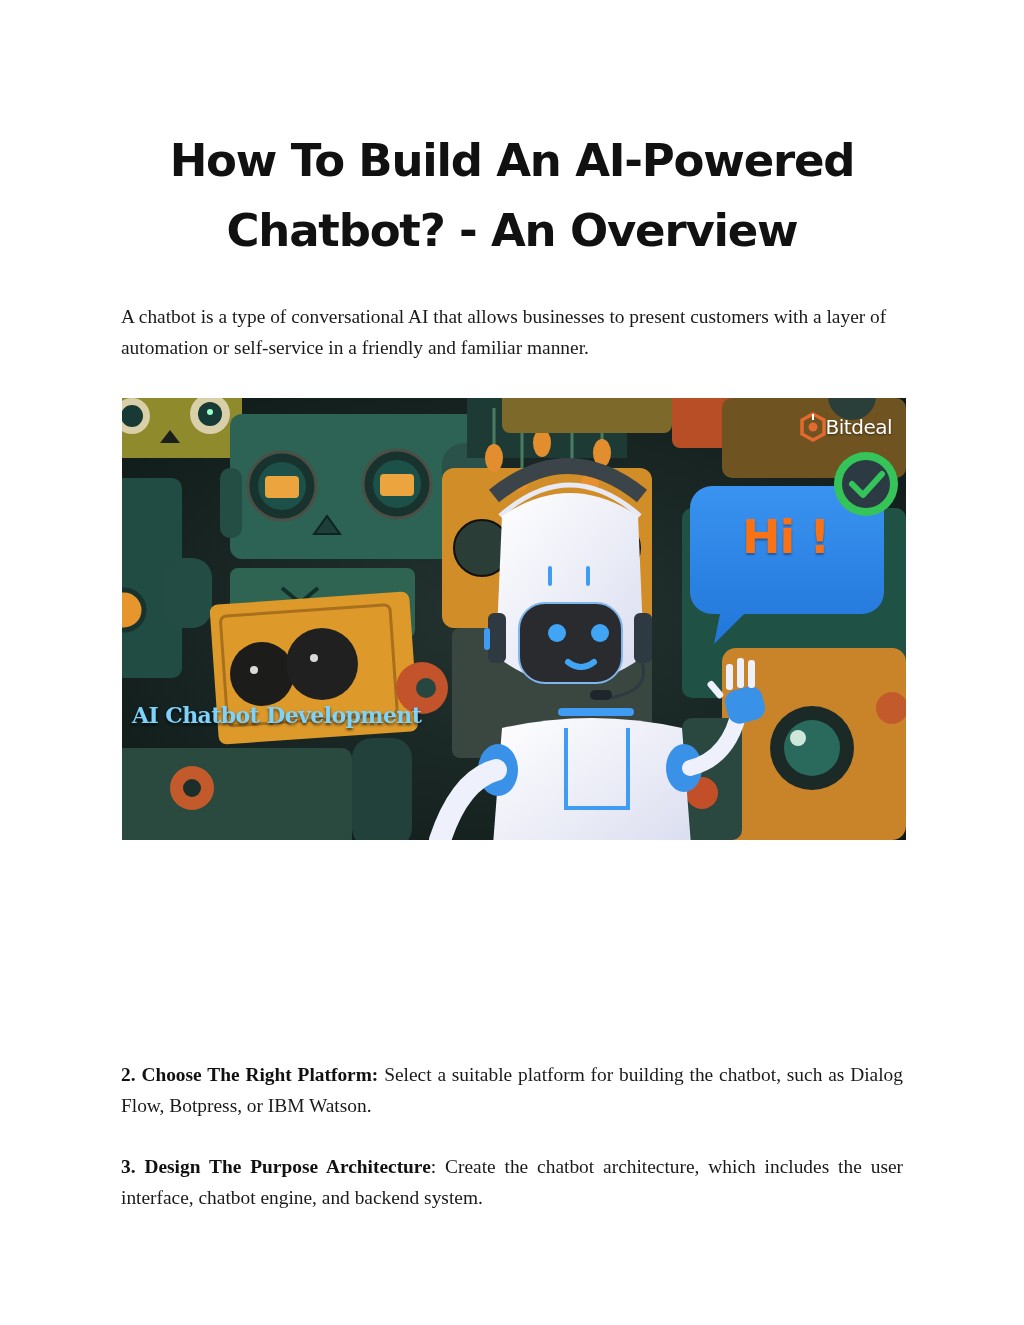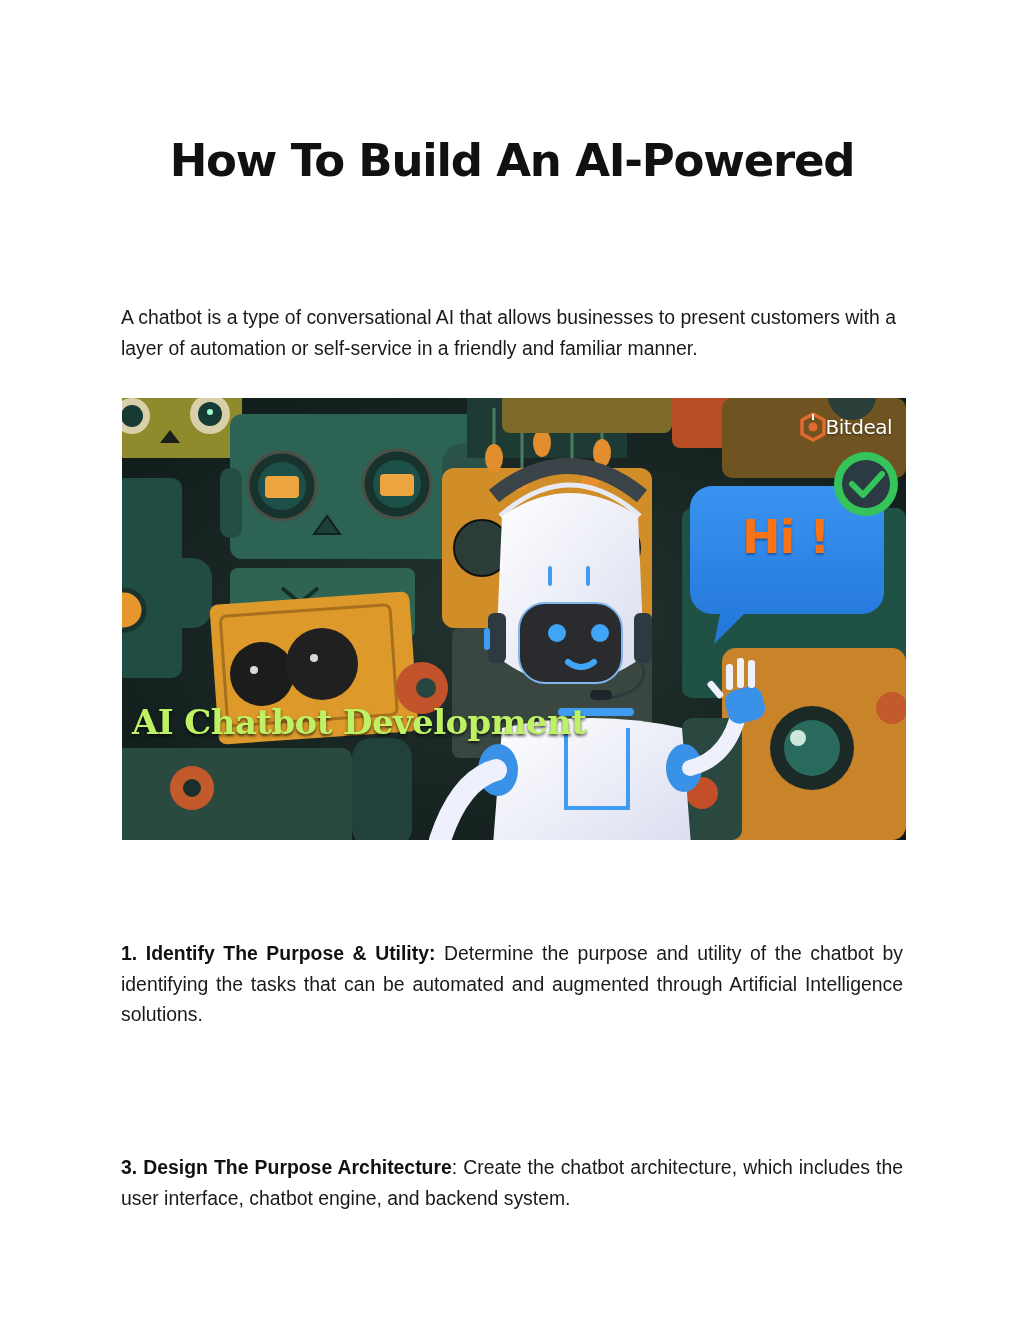--- a/index.html
+++ b/index.html
@@ -1,41 +1,42 @@
 <!DOCTYPE html>
 <html><head>
 <meta charset="utf-8">
 <style>
   html, body { margin: 0; padding: 0; background: #ffffff; }
   body { width: 1024px; height: 1325px; position: relative; overflow: hidden; font-family: "Liberation Sans", sans-serif; color: #111; }
   .page { position: absolute; left: 0; top: 8px; width: 1024px; height: 1325px; }
   .title { position: absolute; left: 120px; width: 784px; top: 118px; text-align: center; font-family: "DejaVu Sans", sans-serif; font-weight: bold; font-size: 45px; line-height: 70px; letter-spacing: -1.2px; color: #111; margin: 0; }
-  .para { position: absolute; left: 121px; width: 782px; font-size: 19.4px; line-height: 30.5px; color: #1a1a1a; margin: 0; }
+  .para { position: absolute; left: 121px; width: 782px; font-size: 19.4px; line-height: 30.5px; color: #1a1a1a; margin: 0; font-family: Liberation Serif, serif; }
   .justify { text-align: justify; }
   .para b { font-weight: bold; color: #111; }
   .intro { top: 294px; }
   .steps-intro { top: 869px; }
   .step1 { top: 930px; }
   .step2 { top: 1052px; }
   .step3 { top: 1144px; }
 
   .hero { position: absolute; left: 122px; top: 390px; width: 784px; height: 442px; overflow: hidden; background: #1b2a26; }
   .hero svg { display: block; }
-  .hero-caption { position: absolute; left: 10px; top: 304px; font-family: "DejaVu Serif", serif; font-weight: bold; font-size: 34px; color: #bef264; letter-spacing: -0.6px; text-shadow: 0 2px 3px rgba(0,0,0,0.7); }
+  .hero-caption { position: absolute; left: 10px; top: 304px; font-family: "DejaVu Serif", serif; font-weight: bold; font-size: 22px; color: #7dd3fc; letter-spacing: -0.6px; text-shadow: 0 2px 3px rgba(0,0,0,0.7); }
   .brand { position: absolute; right: 14px; top: 14px; display: flex; align-items: center; gap: 0; }
   .brand-text { font-family: "DejaVu Sans", sans-serif; font-size: 20px; color: #ffffff; letter-spacing: -0.5px; text-shadow: 0 1px 2px rgba(0,0,0,0.5); }
   .hi-text { position: absolute; left: 620px; top: 112px; font-family: "DejaVu Sans", sans-serif; font-weight: bold; font-size: 46px; color: #f97316; letter-spacing: -1px; text-shadow: 0 2px 2px rgba(0,0,40,0.35); }
 </style>
 </head>
 <body>
 
 <div class="page">
 
   <h1 class="title">
     <span>How To Build An AI-Powered</span><br>
+    <span>Chatbot? - An Overview</span>
   </h1>
 
   <p class="para intro">A chatbot is a type of conversational AI that allows businesses to present customers with a layer of automation or self-service in a friendly and familiar manner.</p>
 
   <div class="hero">
     <svg width="784" height="442" viewBox="0 0 784 442">
       <defs>
         <radialGradient id="bg" cx="50%" cy="50%" r="70%">
           <stop offset="0%" stop-color="#243430"></stop>
           <stop offset="100%" stop-color="#0f1a18"></stop>
@@ -162,24 +163,24 @@
         <path d="M13 2 v6" stroke="#ffffff" stroke-width="2"></path>
       </svg>
       <span class="brand-text">Bitdeal</span>
     </div>
 
     <span class="hi-text">Hi !</span>
     <span class="hero-caption">AI Chatbot Development</span>
   </div>
 
 
-  <p class="para justify step1">
-    <b>1.</b>
-    <b>Identify The Purpose &amp; Utility:</b><span> Determine the purpose and utility of the chatbot by identifying the tasks that can be automated and augmented through Artificial Intelligence solutions.</span>
+
+  <p class="para justify step2">
+    <b>2.</b>
+    <b>Choose The Right Platform:</b><span> Select a suitable platform for building the chatbot, such as Dialog Flow, Botpress, or IBM Watson.</span>
   </p>
-
 
   <p class="para justify step3">
     <b>3.</b>
     <b>Design The Purpose Architecture</b><span>: Create the chatbot architecture, which includes the user interface, chatbot engine, and backend system.</span>
   </p>
 
 </div>
 
 </body></html>

